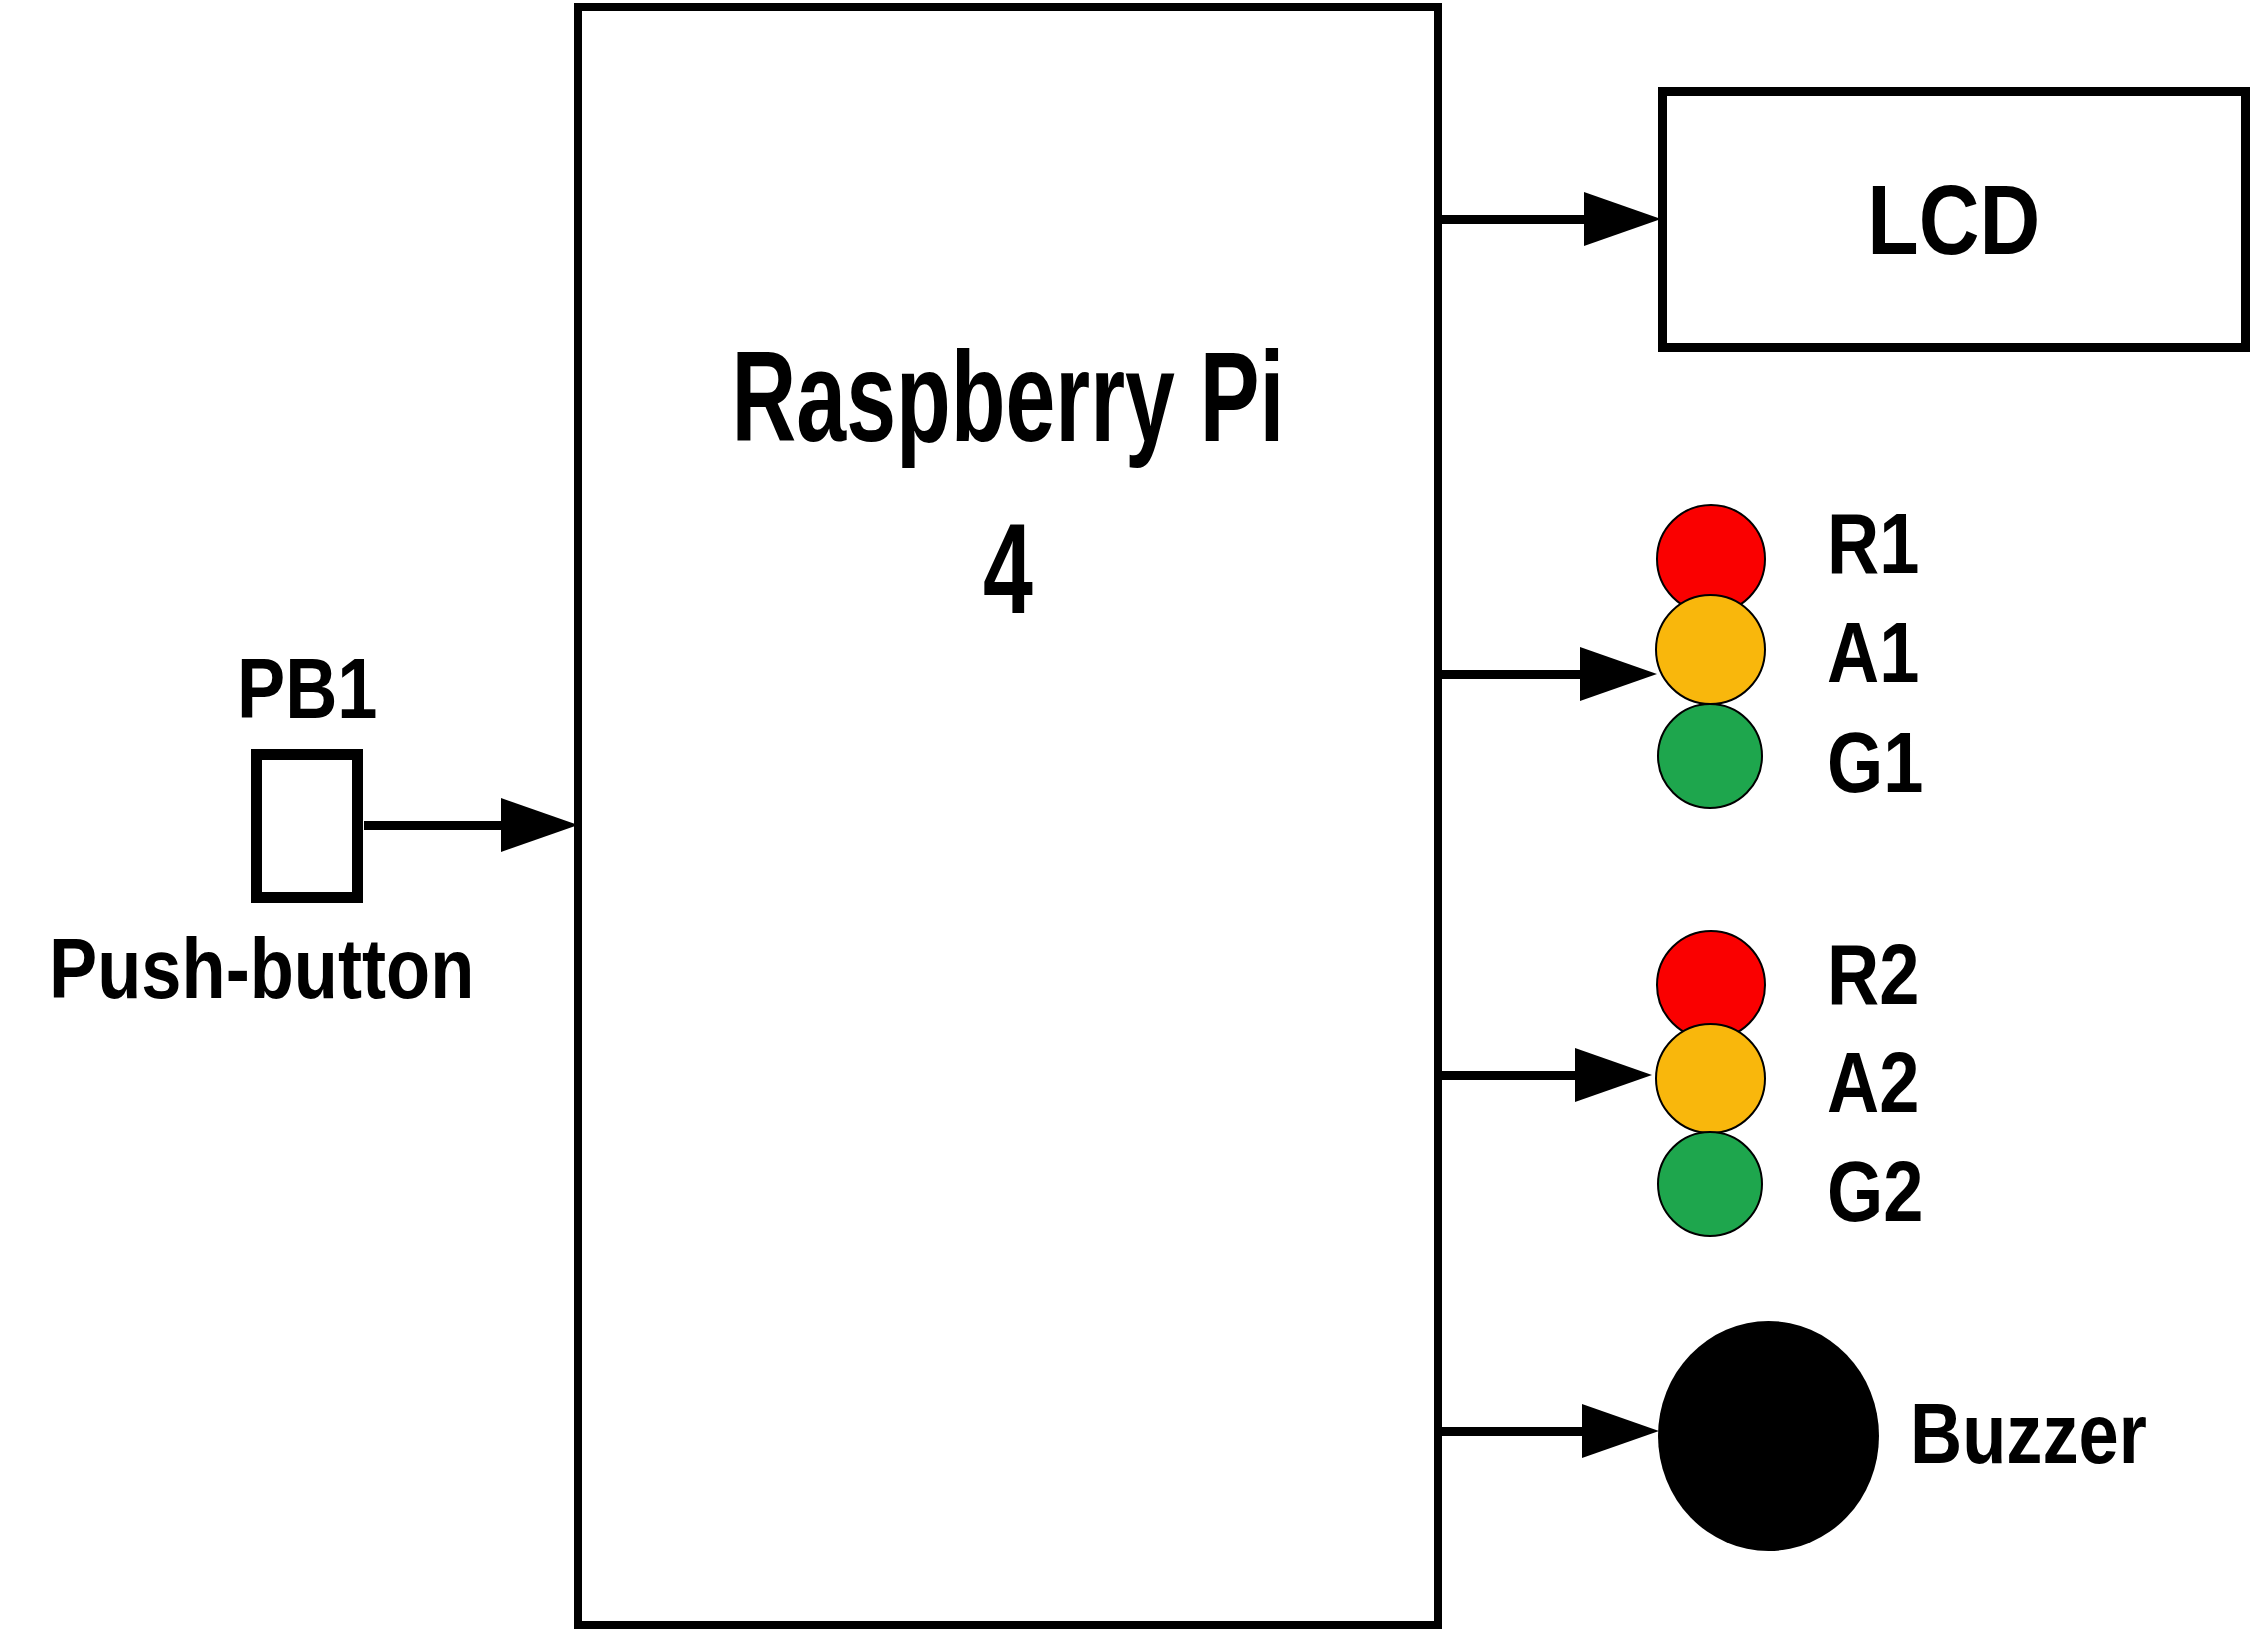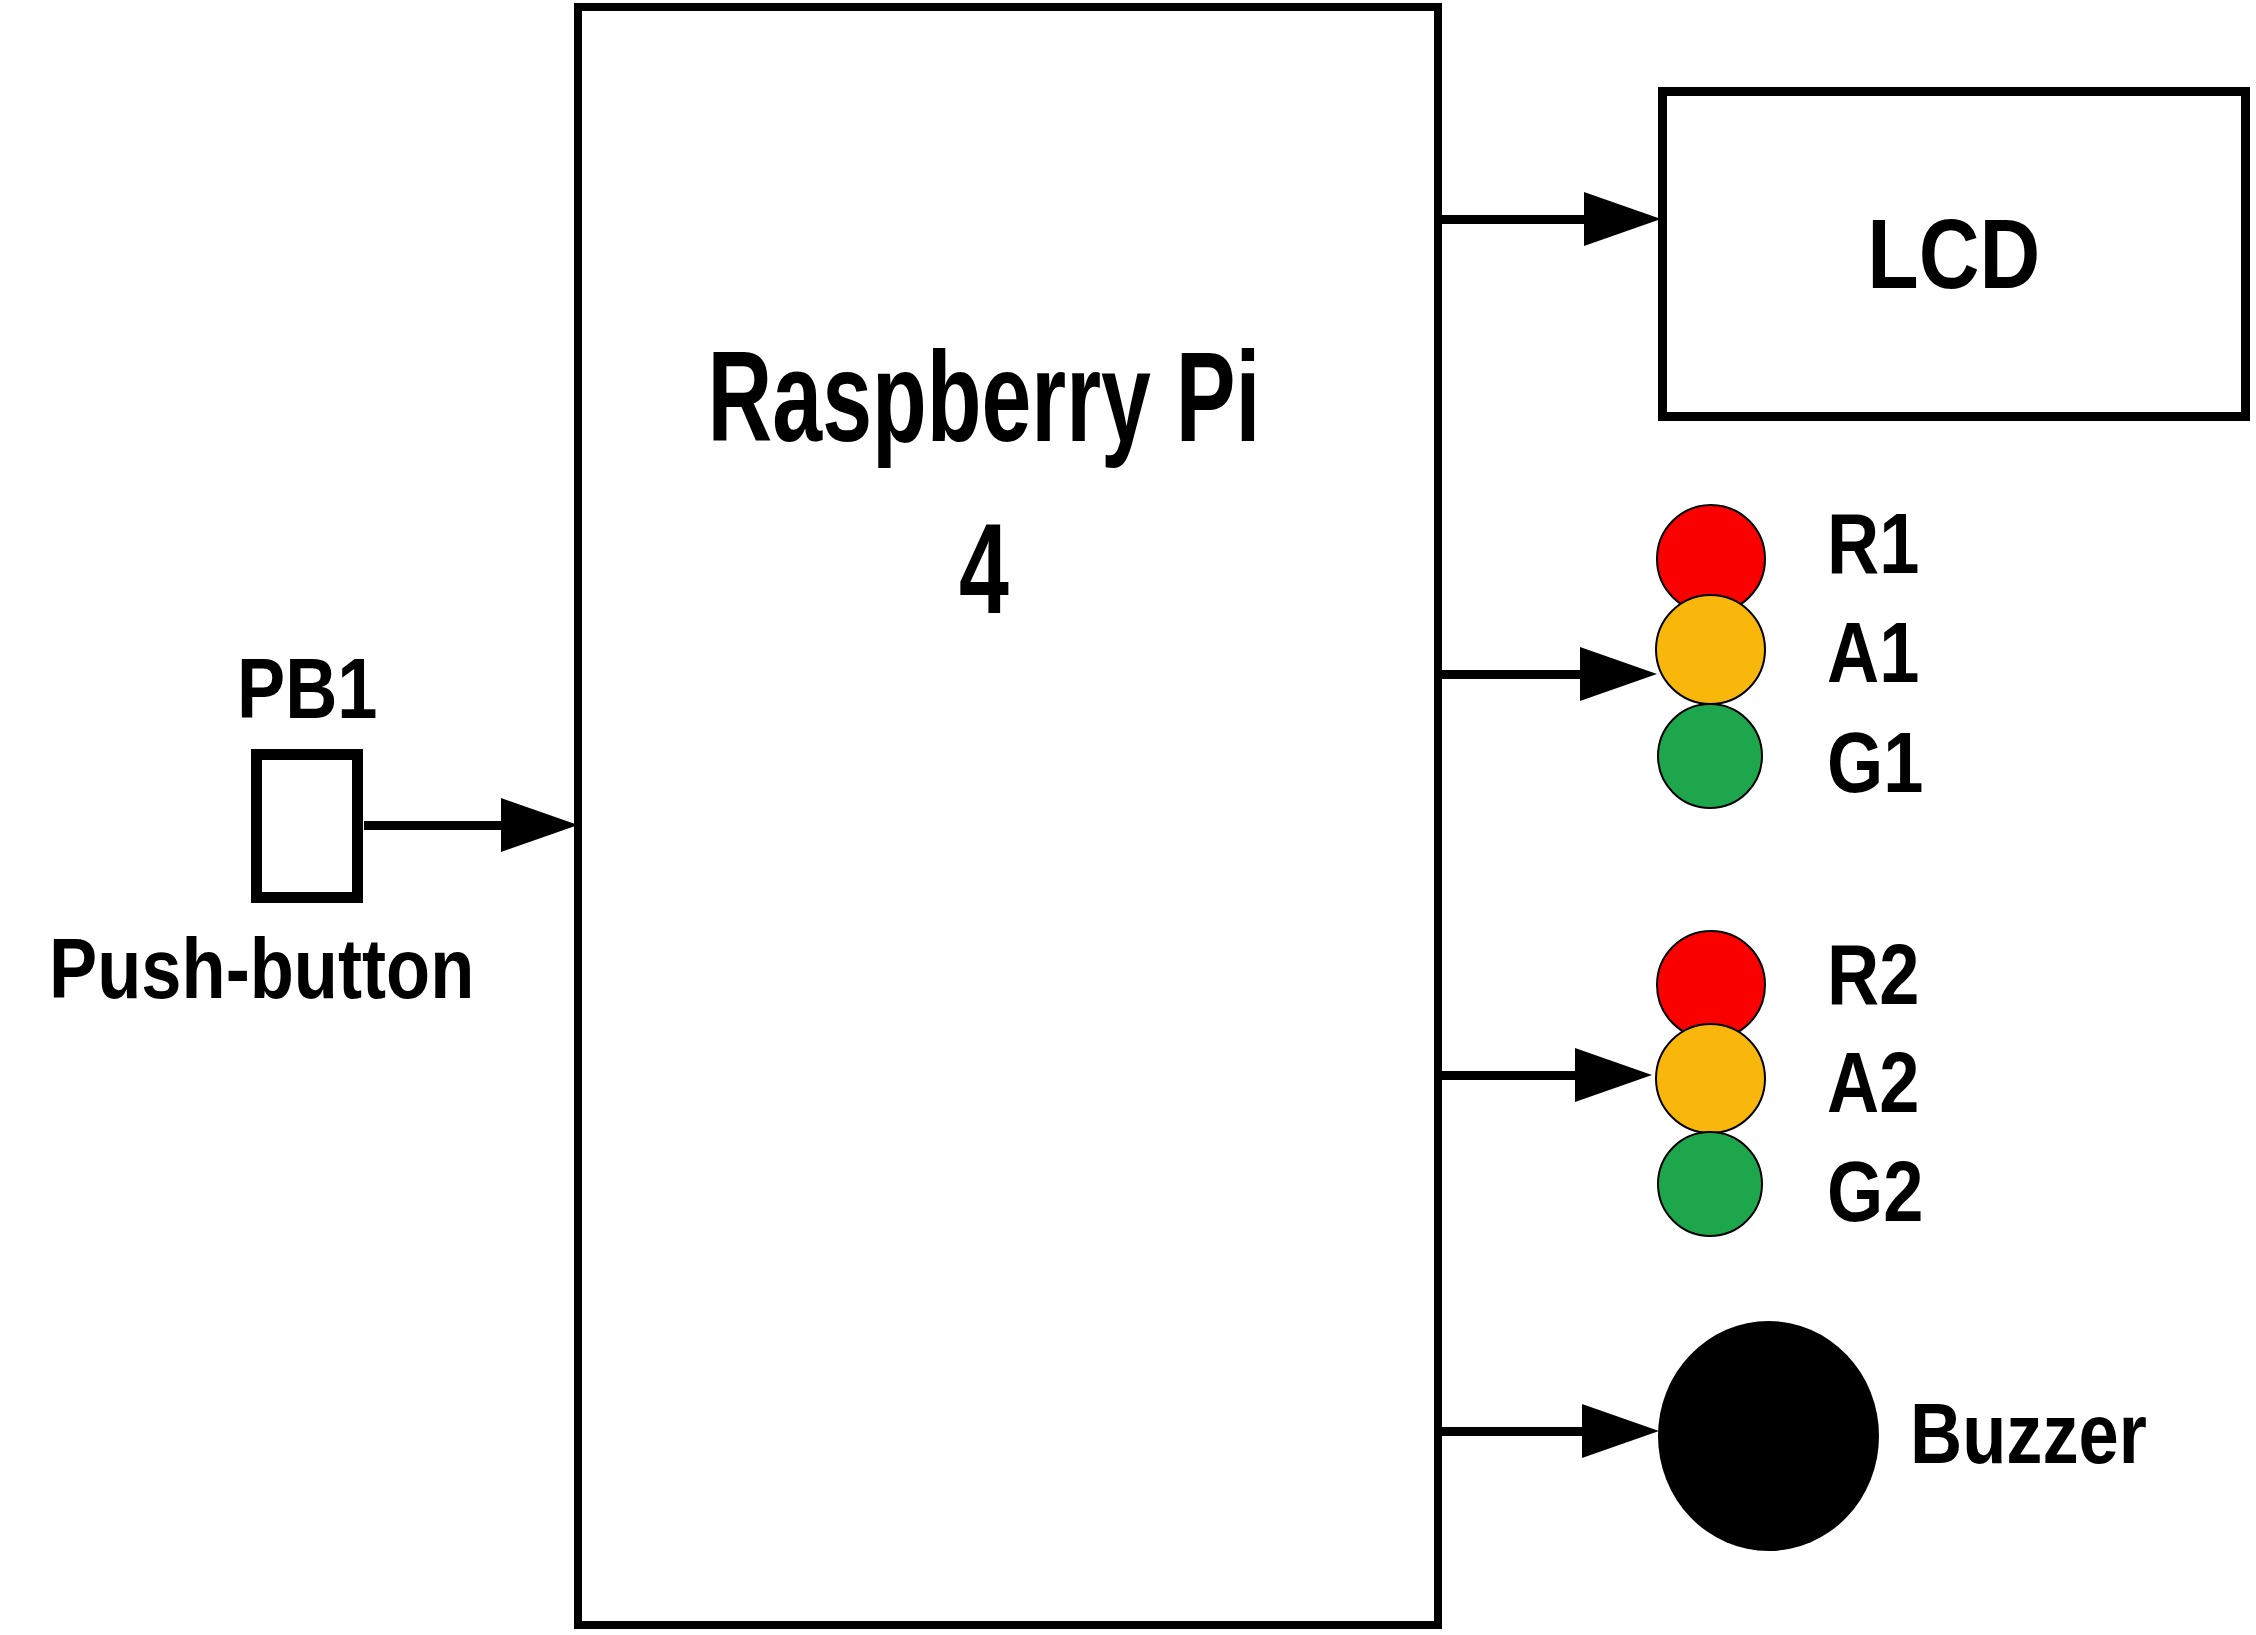--- a/index.html
+++ b/index.html
@@ -18,28 +18,28 @@
     background: #ffffff;
   }
   
   .box {
     position: absolute;
     box-sizing: border-box;
     background: #ffffff;
     border: 8.2px solid #000000;
   }
   #pi-box   { left: 574px;  top: 2.7px;   width: 868px; height: 1626px; border-width: 8.2px; }
-  #lcd-box  { left: 1658px; top: 87px;  width: 592px; height: 334px;  border-width: 9.1px;
+  #lcd-box  { left: 1658px; top: 87px;  width: 592px; height: 265px;  border-width: 9.1px;
               display: flex; align-items: center; justify-content: center; }
   #pb-rect  { left: 251px;  top: 749px; width: 112px; height: 154px;  border-width: 11px; }
 
   
   .pi-title {
     position: absolute;
-    left: 550px; top: 311px; width: 868px;
+    left: 574px; top: 311px; width: 868px;
     text-align: center;
     font-weight: 700;
     font-size: 128px;
     line-height: 172px;
     color: #000;
   }
   .pi-title .line { transform: scaleX(0.70); transform-origin: 50% 50%; white-space: nowrap; }
 
   .lbl {
     position: absolute;

